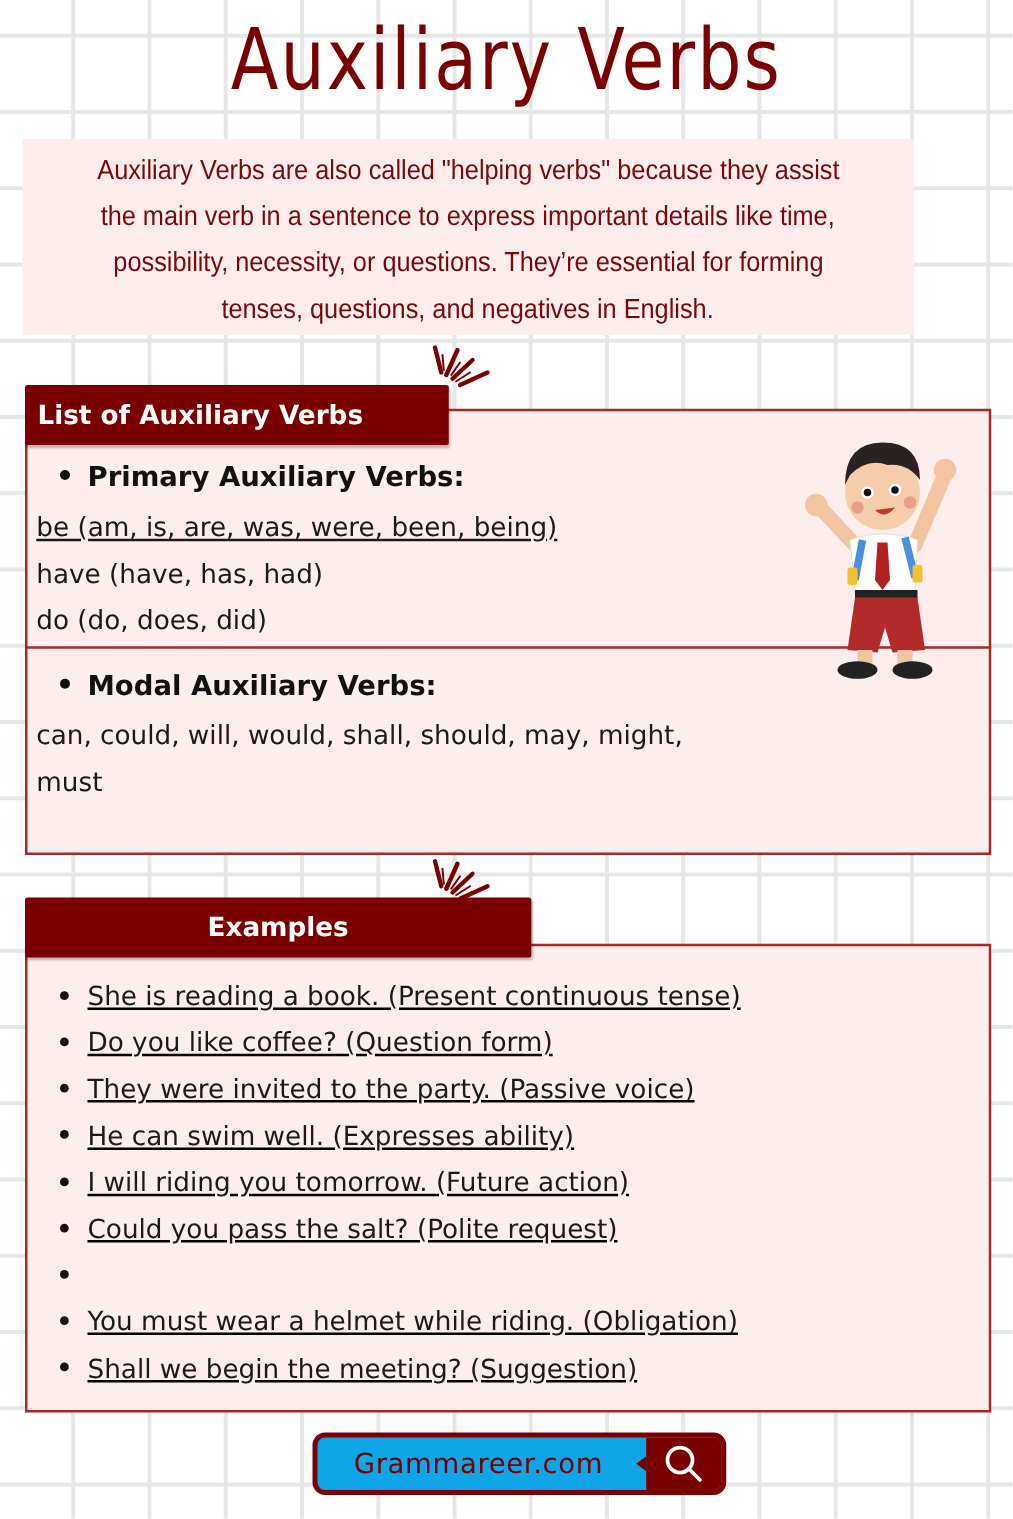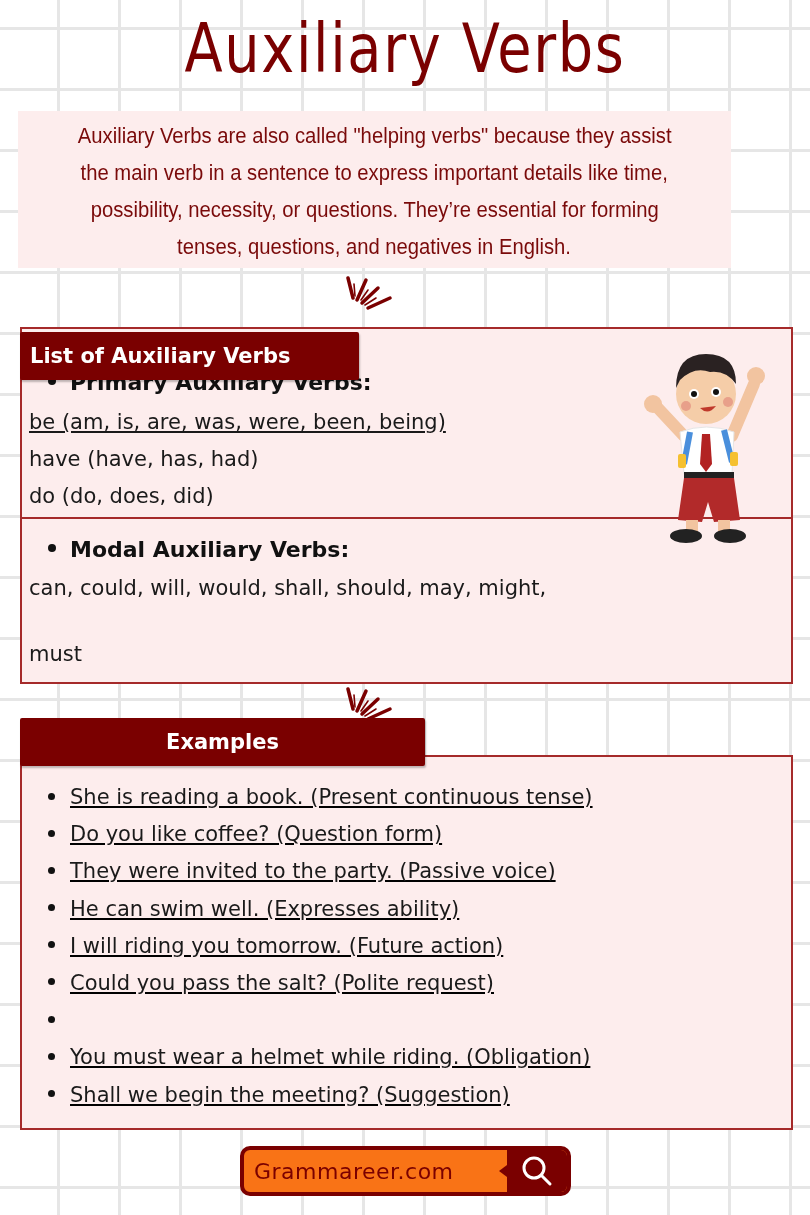--- a/index.html
+++ b/index.html
@@ -58,24 +58,24 @@
   }
   .divider { position: absolute; left: 20px; width: 773px; height: 2px; background: #a52a2a; z-index: 2; }
   .examples-list { position: absolute; left: 48px; top: 779px; list-style: none; text-decoration: underline; }
   .examples-list li {
     font-family: "DejaVu Sans", sans-serif; font-size: 21px; color: #1a1a1a;
     height: 37.2px; line-height: 37px; white-space: nowrap;
   }
   .examples-list li .dot { display: inline-block; width: 7px; height: 7px; border-radius: 50%; background: #111; margin-right: 15px; vertical-align: middle; position: relative; top: -2px; }
   .boy { position: absolute; left: 640px; top: 336px; z-index: 5; }
   .searchbar {
-    position: absolute; left: 240px; top: 1146px; width: 331px; height: 50px;
+    position: absolute; left: 250px; top: 1146px; width: 331px; height: 50px;
     border: 4px solid #7a0000; border-radius: 10px;
-    background: #f97316; overflow: hidden;
-    display: flex; align-items: center;
+    background: #0ea5e9; overflow: hidden;
+    display: flex; align-items: center; padding-left: 19px;
   }
   .searchbar .site {
     flex: 1; padding-left: 10px;
     font-family: "DejaVu Sans", sans-serif; font-size: 22px; color: #7a0000;
     letter-spacing: 0.5px;
   }
   .searchbar .btn {
     width: 60px; height: 100%; background: #7a0000;
     display: flex; align-items: center; justify-content: center; position: relative;
   }
@@ -102,38 +102,38 @@
     <line x1="13" y1="20" x2="12" y2="8" stroke-width="1.6"></line>
     <line x1="24" y1="4" x2="15" y2="24" stroke-width="3.5"></line>
     <line x1="19" y1="24" x2="26" y2="14" stroke-width="1.6"></line>
     <line x1="36" y1="12" x2="20" y2="27" stroke-width="3.5"></line>
     <line x1="23" y1="29" x2="34" y2="22" stroke-width="1.6"></line>
     <line x1="48" y1="22" x2="26" y2="32" stroke-width="3.5"></line>
   </g>
 </svg>
 
 <div class="section-box" style="top:327px;height:357px;"></div>
-<div class="header-tab" style="top:308px;width:339px;height:48px;font-size:21px;line-height:48px;padding-left:10px;margin-top:24px;">
+<div class="header-tab" style="top:308px;width:339px;height:48px;font-size:21px;line-height:48px;padding-left:10px;">
   <span>List of Auxiliary Verbs</span>
 </div>
 
 <div class="bullet-head" style="top:370px;">
   <span class="dot"></span><span>Primary Auxiliary Verbs:</span>
 </div>
 <div class="plain" style="top:404px;text-decoration:underline;">be (am, is, are, was, were, been, being)</div>
 <div class="plain" style="top:441px;">have (have, has, had)</div>
 <div class="plain" style="top:478px;">do (do, does, did)</div>
 
 <div class="divider" style="top:517px;"></div>
 
 <div class="bullet-head" style="top:537px;">
   <span class="dot"></span><span>Modal Auxiliary Verbs:</span>
 </div>
 <div class="plain" style="top:570px;">can, could, will, would, shall, should, may, might,</div>
-<div class="plain" style="top:636px;">must</div>
+<div class="plain" style="top:608px;">must</div>
 
 <svg class="boy" width="130" height="210" viewBox="0 0 130 210">
 
   <path d="M16 70 L44 100" stroke="#f2c4a0" stroke-width="12" stroke-linecap="round"></path>
   <path d="M114 48 L92 100" stroke="#f2c4a0" stroke-width="12" stroke-linecap="round"></path>
   <circle cx="13" cy="68" r="9" fill="#f2c4a0"></circle>
   <circle cx="116" cy="40" r="9" fill="#f2c4a0"></circle>
 
   <path d="M40 96 Q66 86 94 96 L92 138 L44 138 Z" fill="#ffffff" stroke="#e5e5e5"></path>
 

